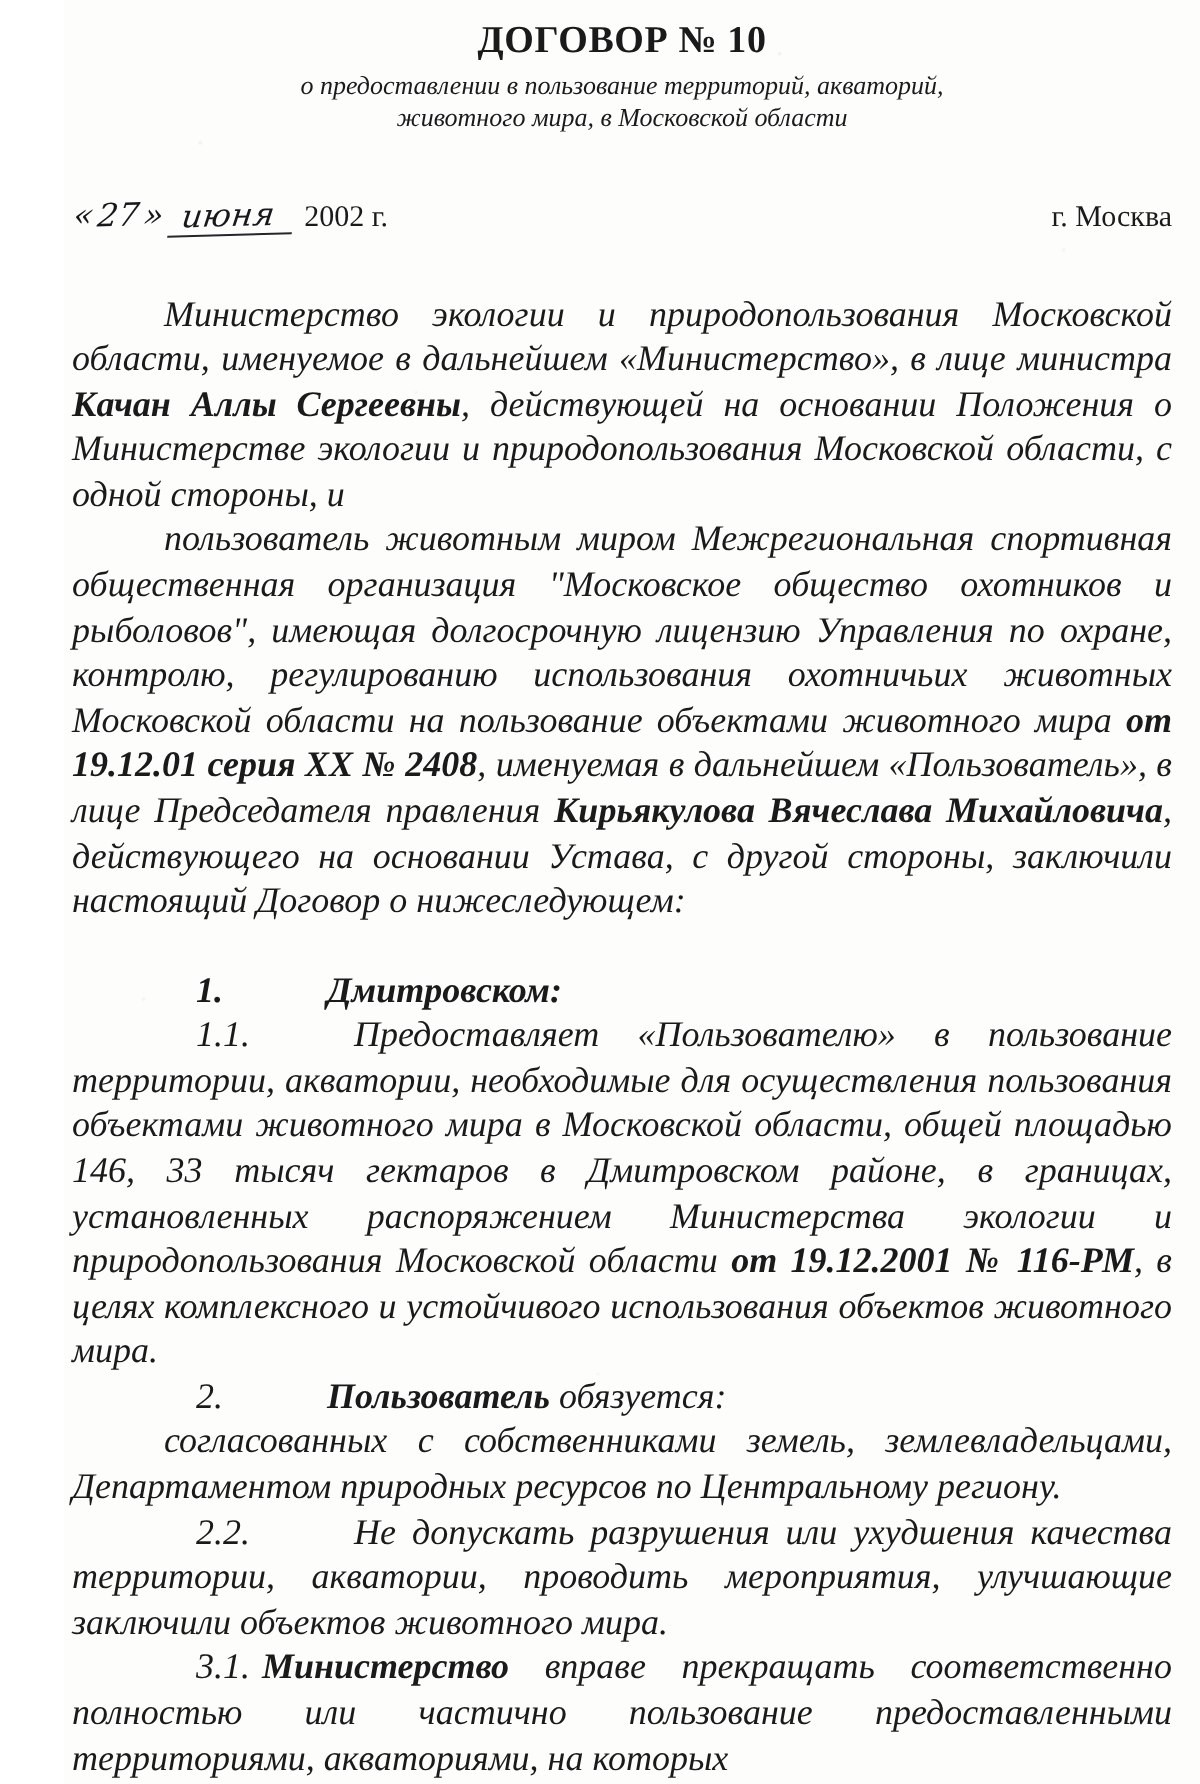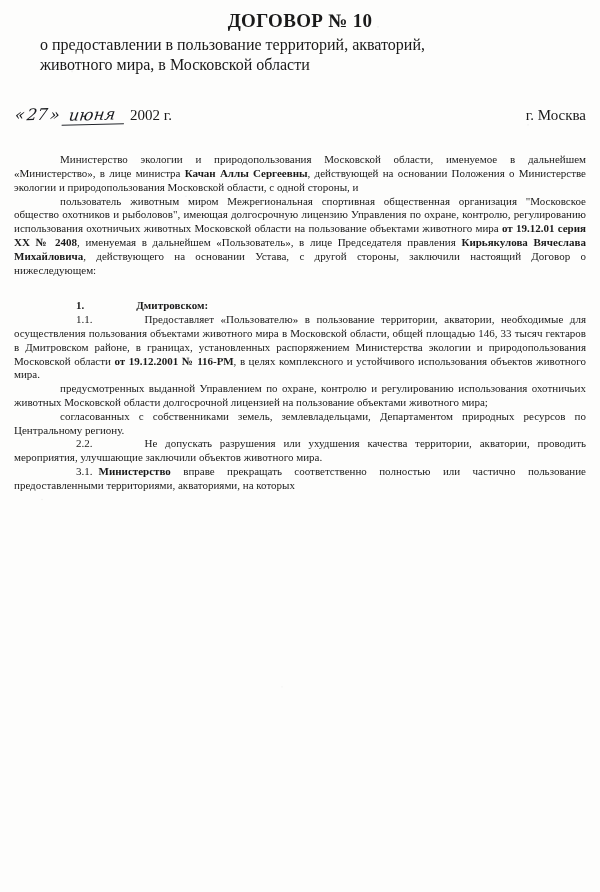--- a/index.html
+++ b/index.html
@@ -22,38 +22,41 @@
     inset: 0;
     background:
       radial-gradient(circle at 12% 8%, rgba(0,0,0,0.035) 0 0.7px, transparent 1.4px),
       radial-gradient(circle at 63% 3%, rgba(0,0,0,0.04) 0 0.6px, transparent 1.3px),
       radial-gradient(circle at 88% 14%, rgba(0,0,0,0.03) 0 0.6px, transparent 1.2px),
       radial-gradient(circle at 31% 22%, rgba(0,0,0,0.03) 0 0.5px, transparent 1.1px),
       radial-gradient(circle at 7%  56%, rgba(0,0,0,0.035) 0 0.6px, transparent 1.2px),
       radial-gradient(circle at 95% 44%, rgba(0,0,0,0.03) 0 0.5px, transparent 1.1px),
       radial-gradient(circle at 47% 77%, rgba(0,0,0,0.025) 0 0.5px, transparent 1.1px),
       #fdfdfc;
-    padding: 0 14px 0 14px;
+    padding: 0 14px 0 4px;
     box-sizing: border-box;
+    margin-left: 32px;
   }
 
   
   .doc-title {
     text-align: center;
     font-weight: bold;
     font-size: 19px;
     letter-spacing: 0.3px;
     margin: 10px 0 2px 0;
     line-height: 1.15;
   }
   .doc-subtitle {
-    font-size: 16px;
+    text-align: center;
+    font-size: 13px;
     line-height: 1.26;
     margin: 0 26px;
     padding-top: 1px;
+    font-style: italic;
   }
   .subtitle-line { display: block; }
 
   
   .datum-row {
     display: flex;
     align-items: baseline;
     justify-content: space-between;
     margin-top: 30px;
     font-size: 15px;
@@ -83,24 +86,25 @@
     margin-right: 3px;
   }
   .datum-year { margin-left: 2px; }
   .datum-right { white-space: nowrap; }
 
   
   .body-block { margin-top: 28px; }
 
   p.para {
     margin: 0;
-    font-size: 11px;
+    font-size: 18px;
     line-height: 1.255;
     text-align: justify;
     text-justify: inter-word;
+    font-style: italic;
   }
   p.indent { text-indent: 46px; }
   .gap-lg { height: 22px; }
 
   b, .b { font-weight: bold; }
   .num {
     display: inline-block;
     font-weight: bold;
   }
   .num-plain {
@@ -140,23 +144,23 @@
 
     <p class="para indent"><span>пользователь животным миром Межрегиональная спортивная общественная организация "Московское общество охотников и рыболовов", имеющая  долгосрочную лицензию Управления по охране, контролю, регулированию использования охотничьих животных Московской области на пользование объектами животного мира </span><b>от 19.12.01 серия ХХ № 2408</b><span>, именуемая  в дальнейшем «Пользователь», в лице Председателя правления </span><b>Кирьякулова Вячеслава Михайловича</b><span>, действующего  на основании Устава, с другой стороны, заключили настоящий Договор о нижеследующем:</span></p>
 
     <div class="gap-lg"></div>
 
     <p class="para"><span class="tab-1"></span><span class="num">1.</span><span class="tab-2"></span><b>Дмитровском:</b></p>
 
     <p class="para"><span class="tab-1"></span><span class="num-plain">1.1.</span><span class="tab-2"></span><span>Предоставляет «Пользователю» в пользование территории, акватории, необходимые для осуществления пользования объектами животного мира в Московской области, общей площадью 146, 33 тысяч гектаров  в Дмитровском  районе, в границах, установленных распоряжением Министерства экологии и природопользования Московской области </span><b>от 19.12.2001    № 116-РМ</b><span>,  в целях комплексного и устойчивого использования объектов животного мира.</span></p>
 
 
+    <p class="para"><span class="tab-1"></span><span class="num-plain">2.</span><span class="tab-2"></span><b>Пользователь</b><span> обязуется:</span></p>
 
 
-    <p class="para indent">предусмотренных выданной Управлением по охране, контролю и регулированию использования охотничьих животных Московской области долгосрочной лицензией на пользование объектами животного мира;</p>
 
     <p class="para indent">согласованных с собственниками земель, землевладельцами, Департаментом природных ресурсов по Центральному региону.</p>
 
     <p class="para"><span class="tab-1"></span><span class="num-plain">2.2.</span><span class="tab-2"></span><span>Не допускать разрушения или ухудшения качества территории, акватории, проводить мероприятия, улучшающие заключили объектов животного мира.</span></p>
 
 
 
     <p class="para"><span class="tab-1"></span><span class="num-plain">3.1.</span><span class="tab-3"></span><b>Министерство</b><span> вправе прекращать соответственно полностью или частично пользование предоставленными территориями, акваториями, на которых </span></p>
 
   </div>

